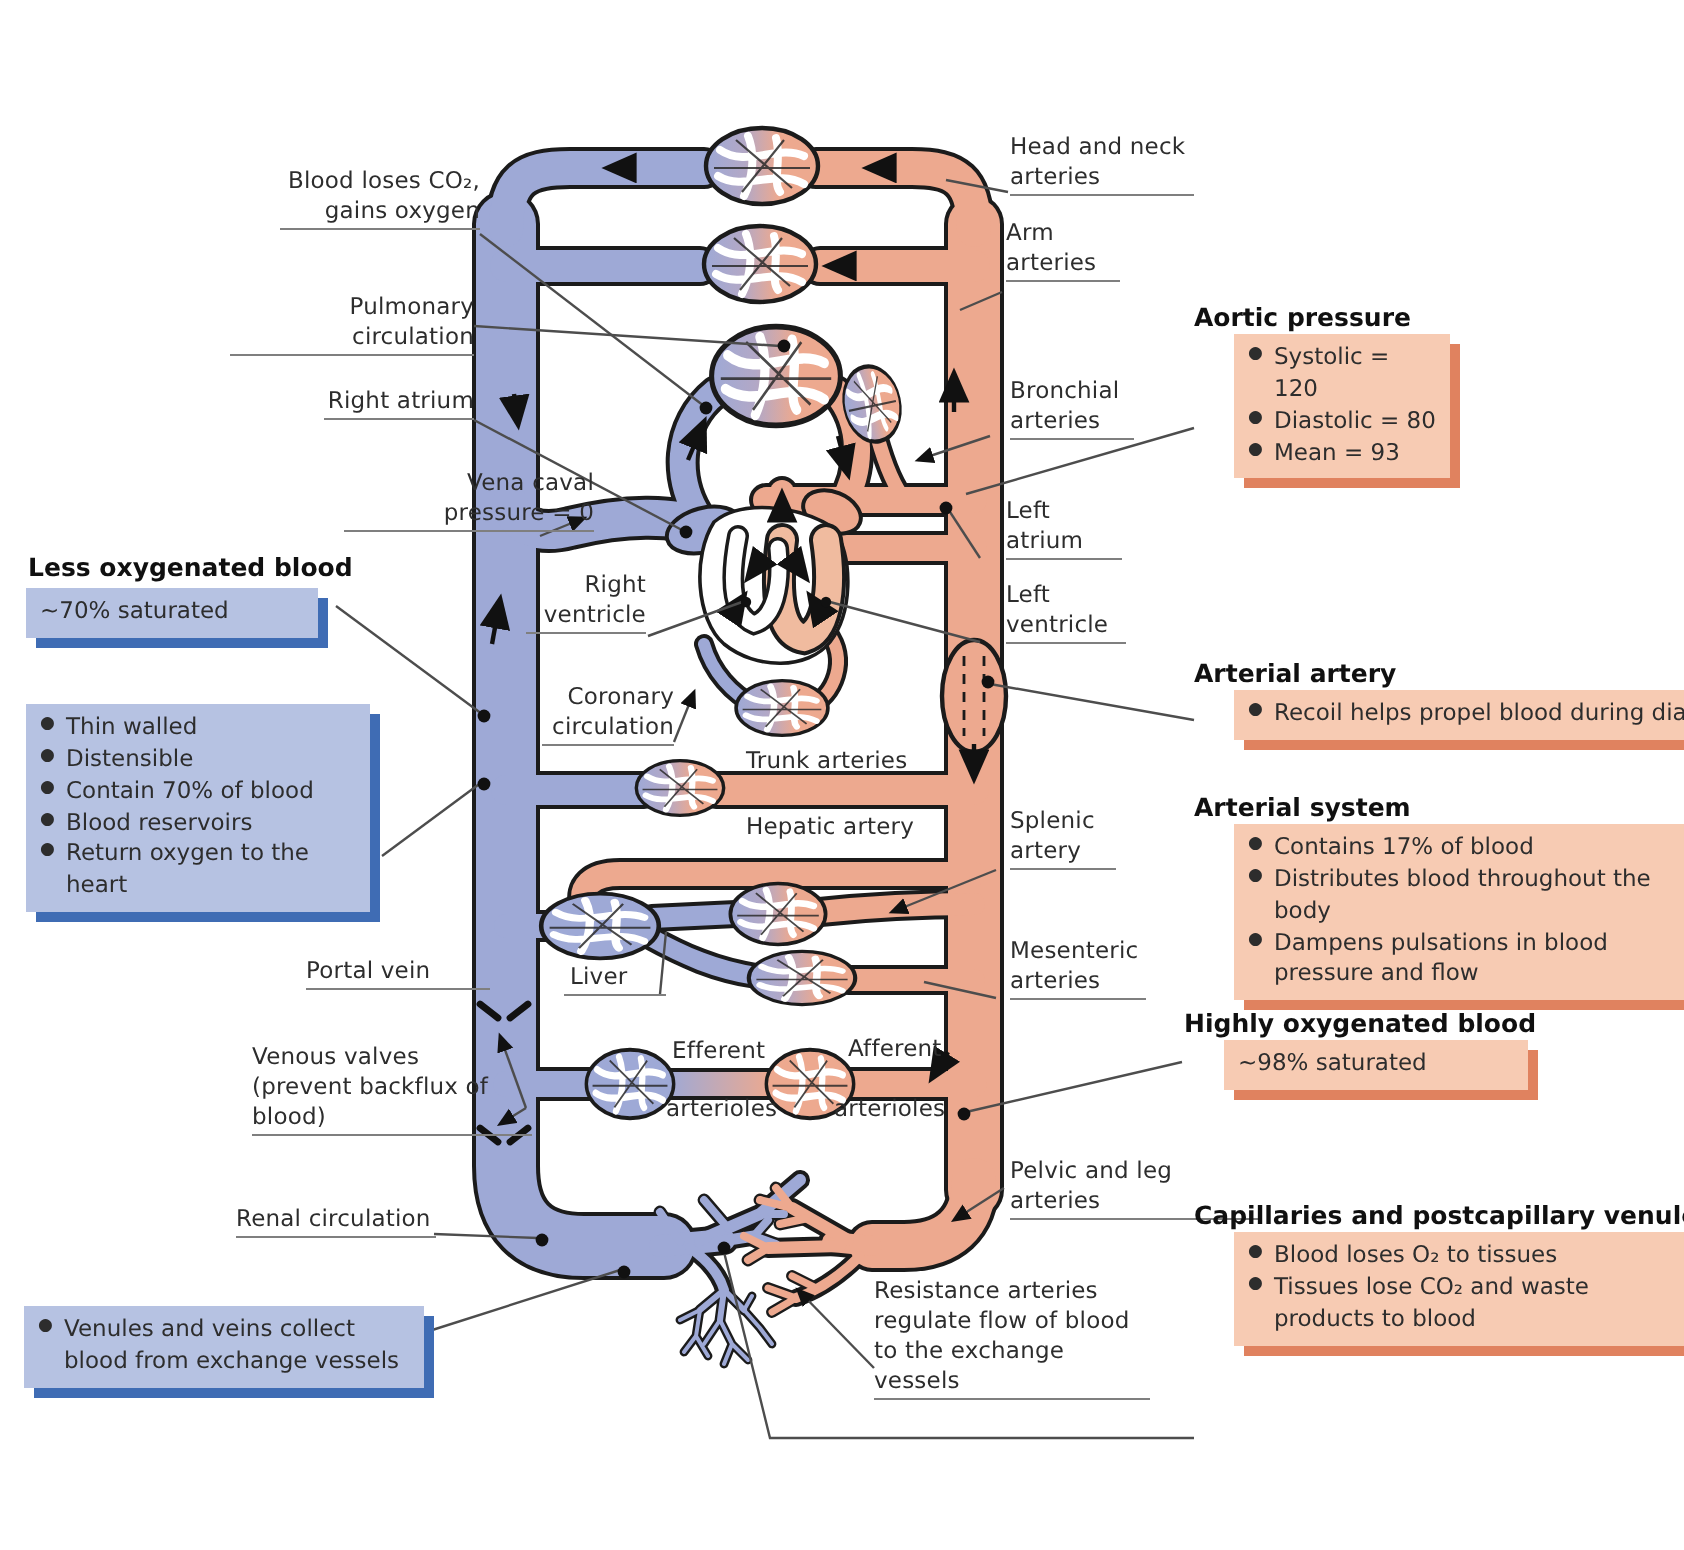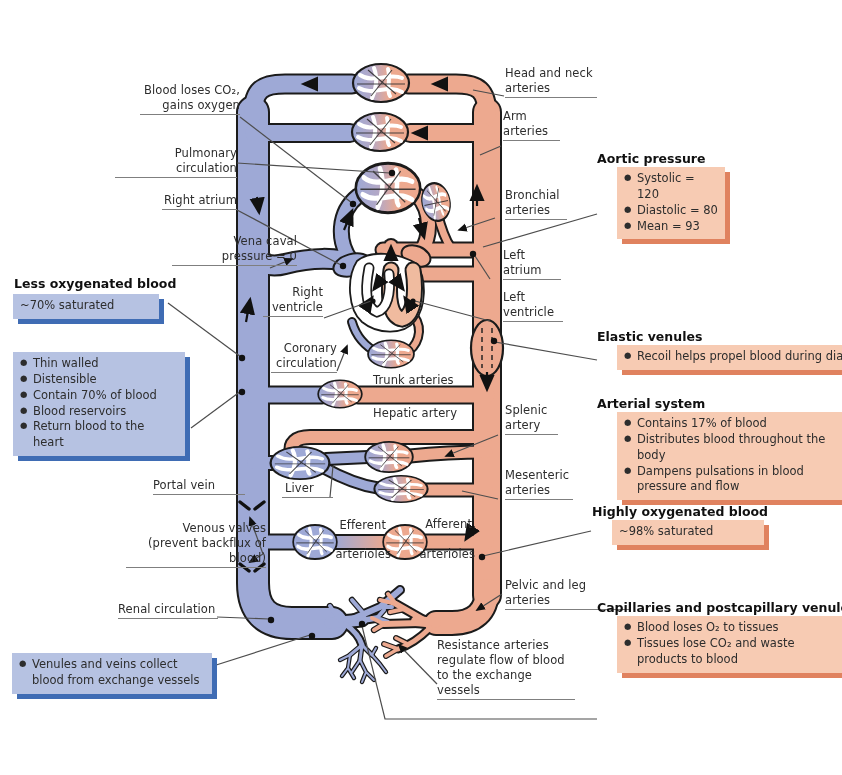--- a/index.html
+++ b/index.html
@@ -6,21 +6,21 @@
   .stage{
     position:relative;width:842px;height:775px;background:#ffffff;overflow:hidden;
     font-family:"DejaVu Sans","Liberation Sans",sans-serif;color:var(--text,#2d2d2d);
   }
   svg{position:absolute;left:0;top:0;}
   .lbl{
     position:absolute;font-size:11.5px;line-height:1.3;color:var(--text,#2d2d2d);
     white-space:pre-line;letter-spacing:0.1px;
   }
   .ra{text-align:right}
-  .ctr{text-align:right}
+  .ctr{text-align:left}
   .ul{border-bottom:1.4px solid #7f7f7f;padding-bottom:1px}
   .callout{position:absolute}
   .ctitle{
     position:absolute;font-weight:bold;font-size:12.5px;color:#101010;white-space:nowrap;
   }
   .cbox{
     position:absolute;padding:4px 7px 5px 7px;font-size:11.5px;line-height:1.38;
   }
   .cbox.blue{background:var(--vein-box,#b6c2e2);box-shadow:5px 5px 0 var(--vein-shadow,#3f6cb4);}
   .cbox.pink{background:var(--artery-box,#f7cbb3);box-shadow:5px 5px 0 var(--artery-shadow,#e0825f);margin-left:21px;}
@@ -304,21 +304,21 @@
 </div>
 
 <div class="callout">
   <div class="ctitle" style="left:14px;top:352px">Veins</div>
   <div class="cbox blue" style="left:13px;top:352px;width:158px">
     <ul class="blist">
           <li>Thin walled</li>
           <li>Distensible</li>
           <li>Contain 70% of blood</li>
           <li>Blood reservoirs</li>
-          <li>Return blood to the heart</li>
+          <li>Return oxygen to the heart</li>
         </ul>
   </div>
 </div>
 
 <div class="callout">
   <div class="cbox blue" style="left:12px;top:653px;width:186px">
     <ul class="blist">
           <li>Venules and veins collect blood from exchange vessels</li>
         </ul>
   </div>
@@ -329,21 +329,21 @@
   <div class="cbox pink" style="left:596px;top:167px;width:94px">
     <ul class="blist">
           <li>Systolic = 120</li>
           <li>Diastolic = 80</li>
           <li>Mean = 93</li>
         </ul>
   </div>
 </div>
 
 <div class="callout">
-  <div class="ctitle" style="left:597px;top:329px">Elastic venules</div>
+  <div class="ctitle" style="left:597px;top:329px">Arterial artery</div>
   <div class="cbox pink" style="left:596px;top:345px;width:226px;white-space:nowrap">
     <ul class="blist">
           <li>Recoil helps propel blood during diastole</li>
         </ul>
   </div>
 </div>
 
 <div class="callout">
   <div class="ctitle" style="left:597px;top:396px">Arterial system</div>
   <div class="cbox pink" style="left:596px;top:412px;width:222px">

